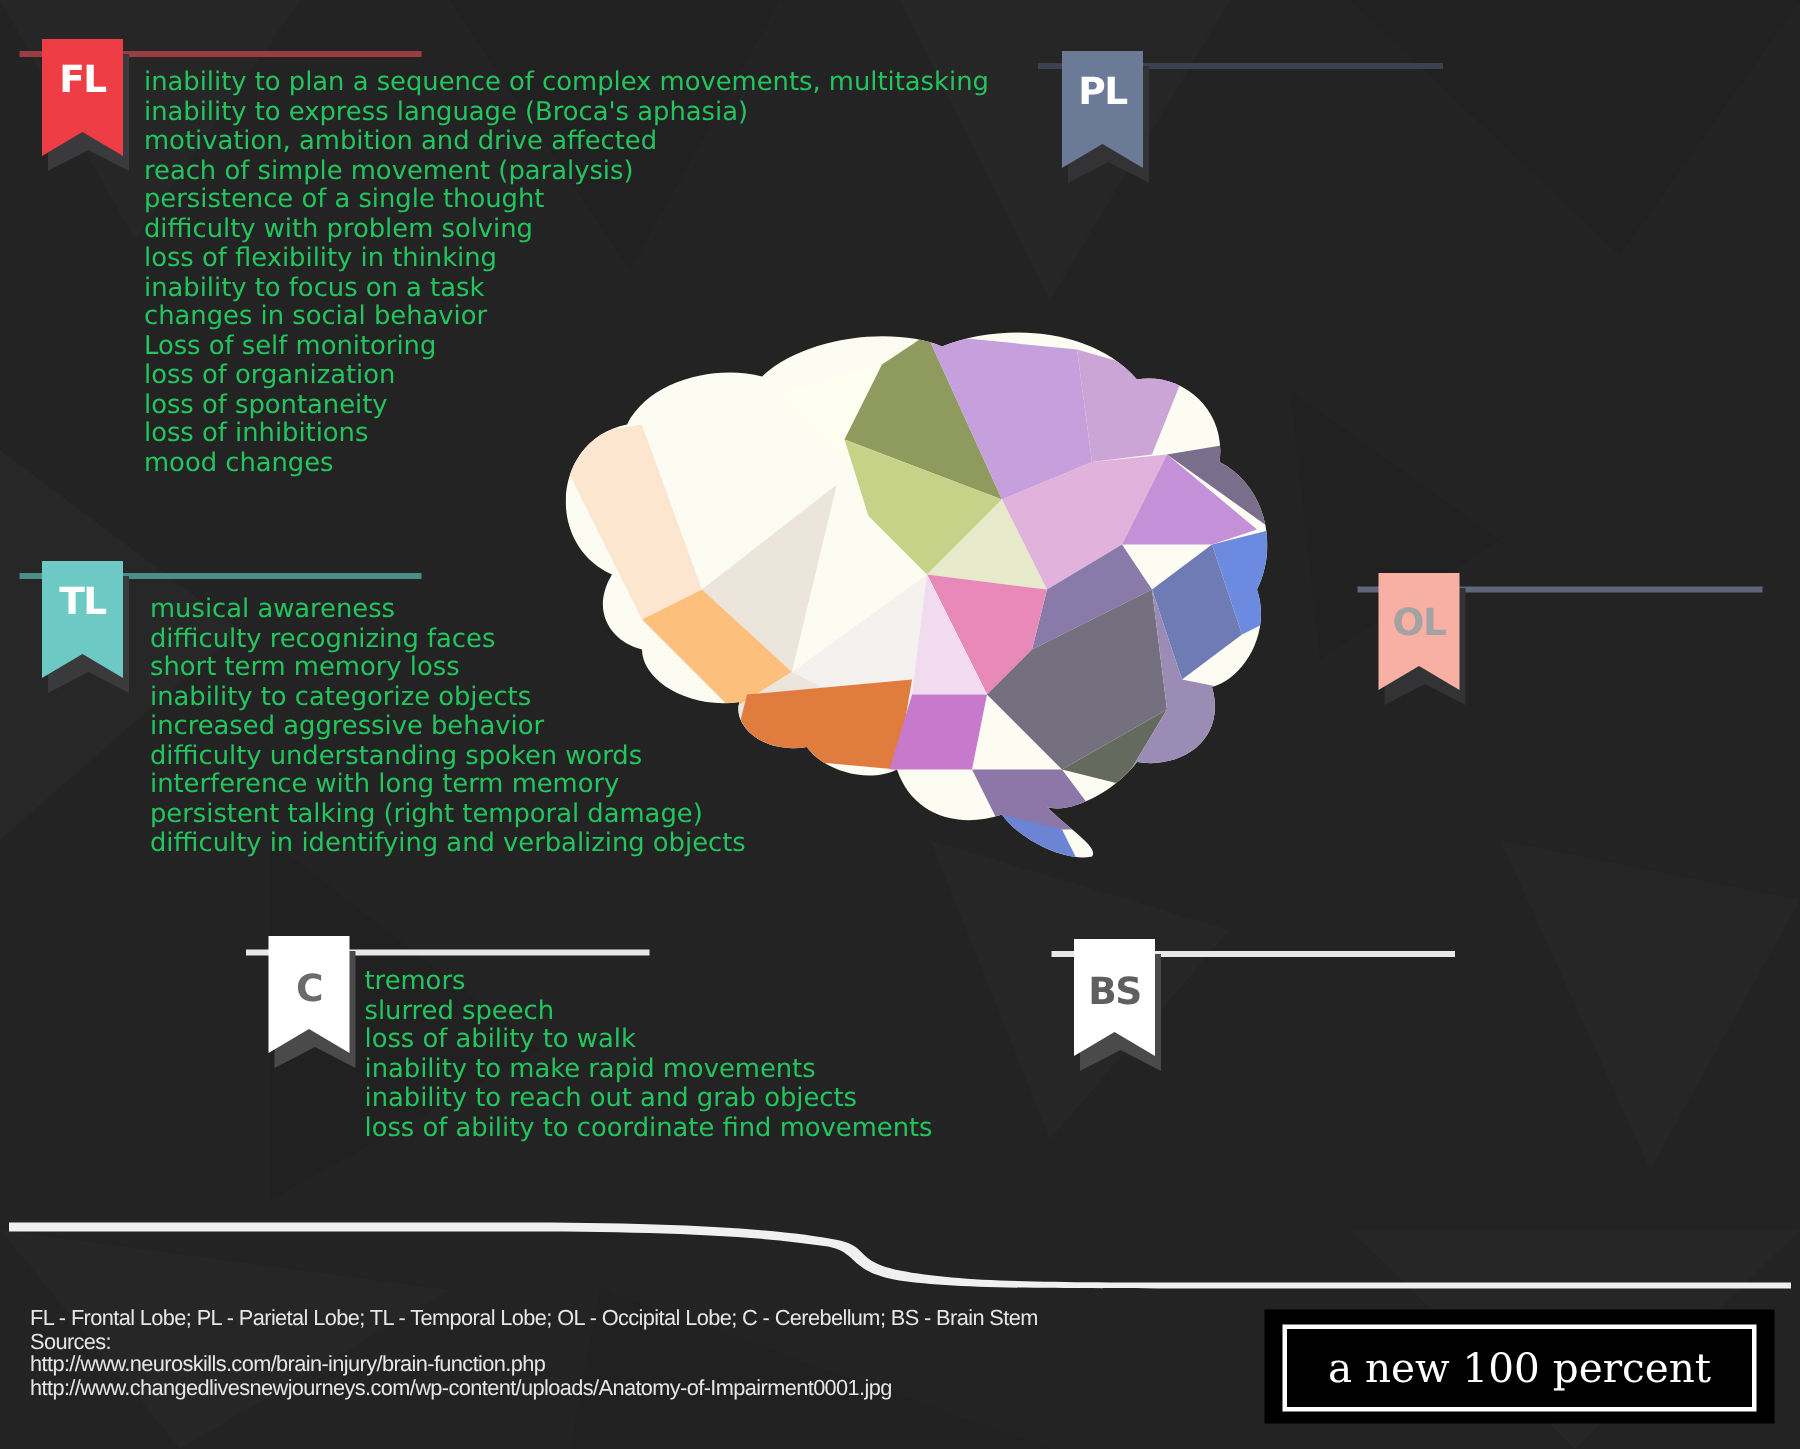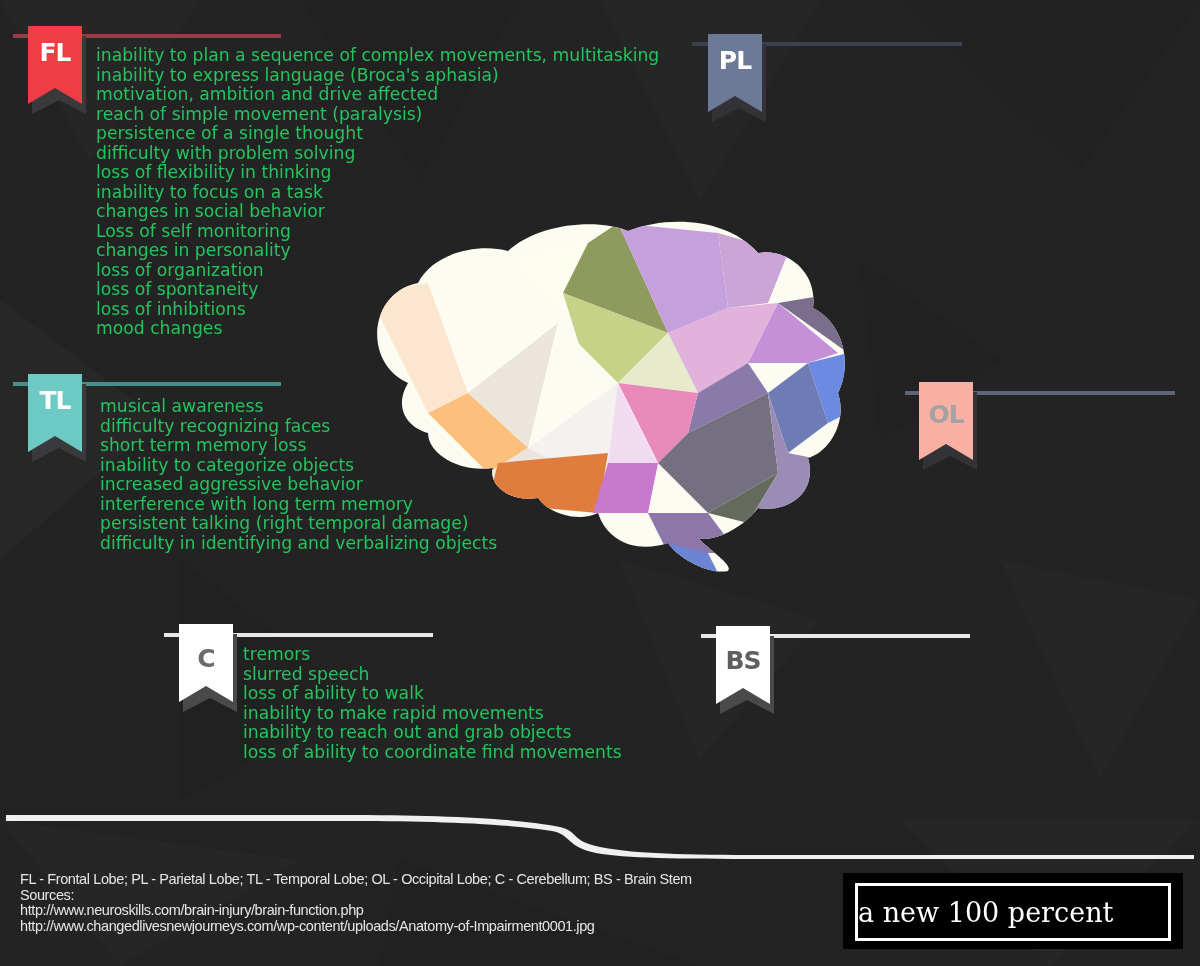--- a/index.html
+++ b/index.html
@@ -8,21 +8,21 @@
   .section{position:absolute;z-index:2;}
   .rule{position:absolute;height:4px;}
   .ribbon{position:absolute;width:54px;height:72px;z-index:3;}
   .ribbon svg{position:absolute;left:0;top:0;overflow:visible;}
   .ribbon .lbl{position:absolute;left:0;top:12px;width:54px;text-align:center;font-weight:bold;font-size:25px;letter-spacing:-1px;}
   .list{position:absolute;margin:0;padding:0;list-style:none;font-size:17.2px;line-height:19.5px;white-space:nowrap;color:#22c55e;}
   .list li{margin:0;padding:0;}
   .brain{position:absolute;left:368px;top:213px;z-index:1;}
   .footer-text{position:absolute;left:20px;top:872px;font-family:"Liberation Sans",sans-serif;font-size:14.5px;line-height:15.5px;color:#e6e6e6;letter-spacing:-0.4px;z-index:2;}
   .logo{position:absolute;left:843px;top:873px;width:340px;height:76px;background:#000;z-index:2;}
-  .logo-inner{position:absolute;left:12px;top:10px;width:310px;height:52px;border:3px solid #fff;display:flex;align-items:center;justify-content:flex-start;font-family:"DejaVu Serif","Liberation Serif",serif;font-size:27px;color:#fff;}
+  .logo-inner{position:absolute;left:12px;top:10px;width:310px;height:52px;border:3px solid #fff;display:flex;align-items:center;justify-content:center;font-family:"DejaVu Serif","Liberation Serif",serif;font-size:27px;color:#fff;}
 </style>
 </head>
 <body>
 
 <svg class="bg" width="1200" height="966" viewBox="0 0 1200 966">
   <rect width="1200" height="966" fill="#232323"></rect>
   <polygon points="0,0 200,0 90,160" fill="#262626"></polygon>
   <polygon points="300,0 520,0 420,180" fill="#212121"></polygon>
   <polygon points="600,0 820,0 700,200" fill="#262626"></polygon>
   <polygon points="900,0 1200,0 1080,170" fill="#212121"></polygon>
@@ -88,21 +88,20 @@
     <li>inability to plan a sequence of complex movements, multitasking</li>
     <li>inability to express language (Broca's aphasia)</li>
     <li>motivation, ambition and drive affected</li>
     <li>reach of simple movement (paralysis)</li>
     <li>persistence of a single thought</li>
     <li>difficulty with problem solving</li>
     <li>loss of flexibility in thinking</li>
     <li>inability to focus on a task</li>
     <li>changes in social behavior</li>
     <li>Loss of self monitoring</li>
-    <li>changes in personality</li>
     <li>loss of organization</li>
     <li>loss of spontaneity</li>
     <li>loss of inhibitions</li>
     <li>mood changes</li>
   </ul>
 </div>
 
 <div class="section">
   <div class="rule" style="left:692px;top:42px;width:270px;background:#3a4252;"></div>
   <div class="ribbon" style="left:708px;top:34px;">
@@ -123,20 +122,21 @@
         <polygon points="0,0 54,0 54,78 27,62 0,78" fill="#6cc9c3"></polygon>
       </svg>
     <div class="lbl" style="color:#fff;">TL</div>
   </div>
   <ul class="list" style="left:100px;top:397px;">
     <li>musical awareness</li>
     <li>difficulty recognizing faces</li>
     <li>short term memory loss</li>
     <li>inability to categorize objects</li>
     <li>increased aggressive behavior</li>
+    <li>difficulty understanding spoken words</li>
     <li>interference with long term memory</li>
     <li>persistent talking (right temporal damage)</li>
     <li>difficulty in identifying and verbalizing objects</li>
   </ul>
 </div>
 
 <div class="section">
   <div class="rule" style="left:905px;top:391px;width:270px;background:#5f667c;"></div>
   <div class="ribbon" style="left:919px;top:382px;">
     <svg width="54" height="86">

